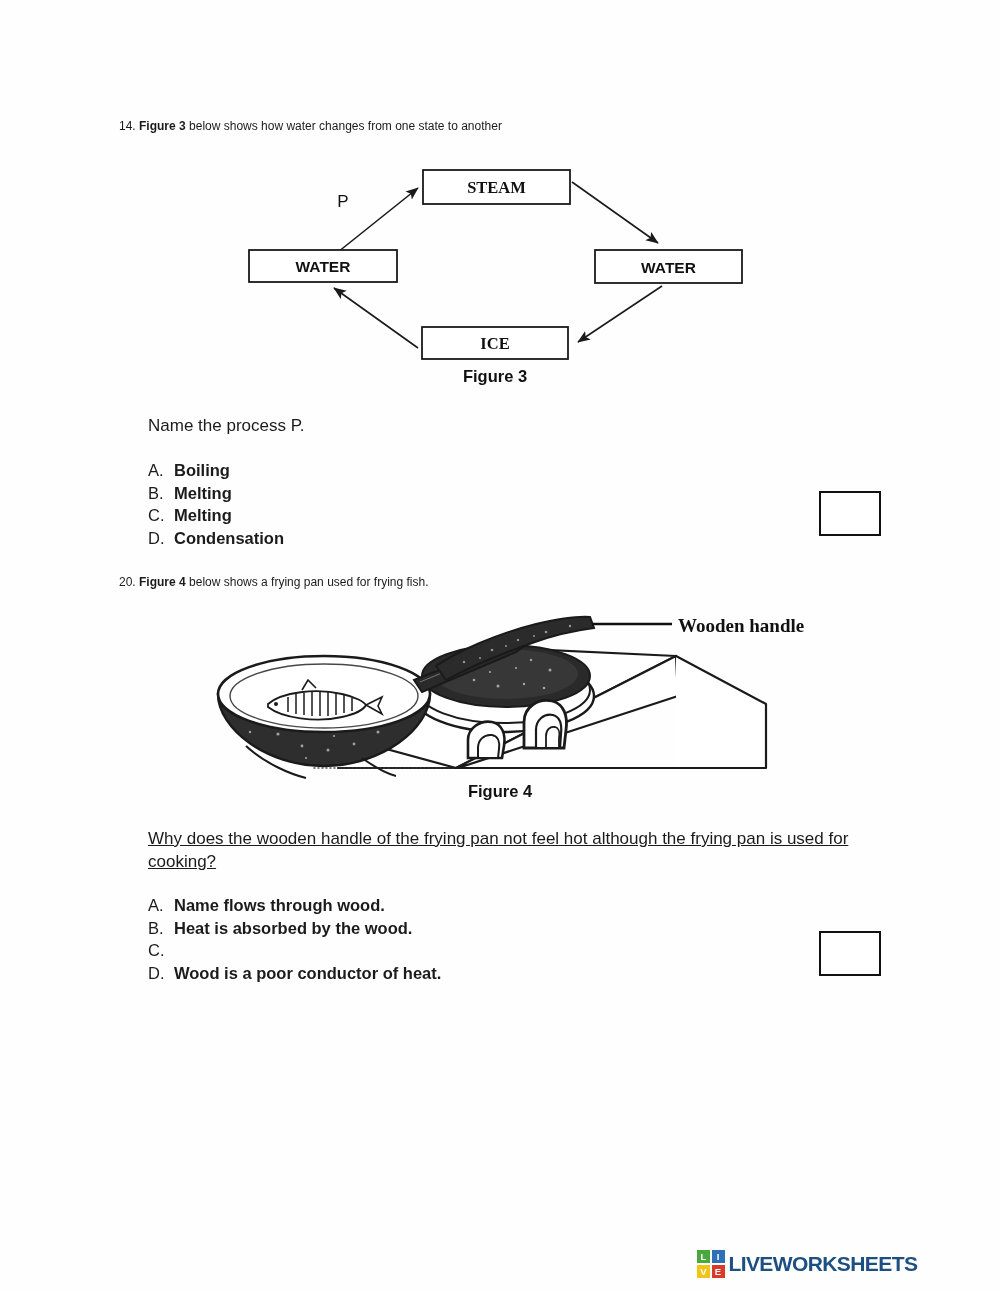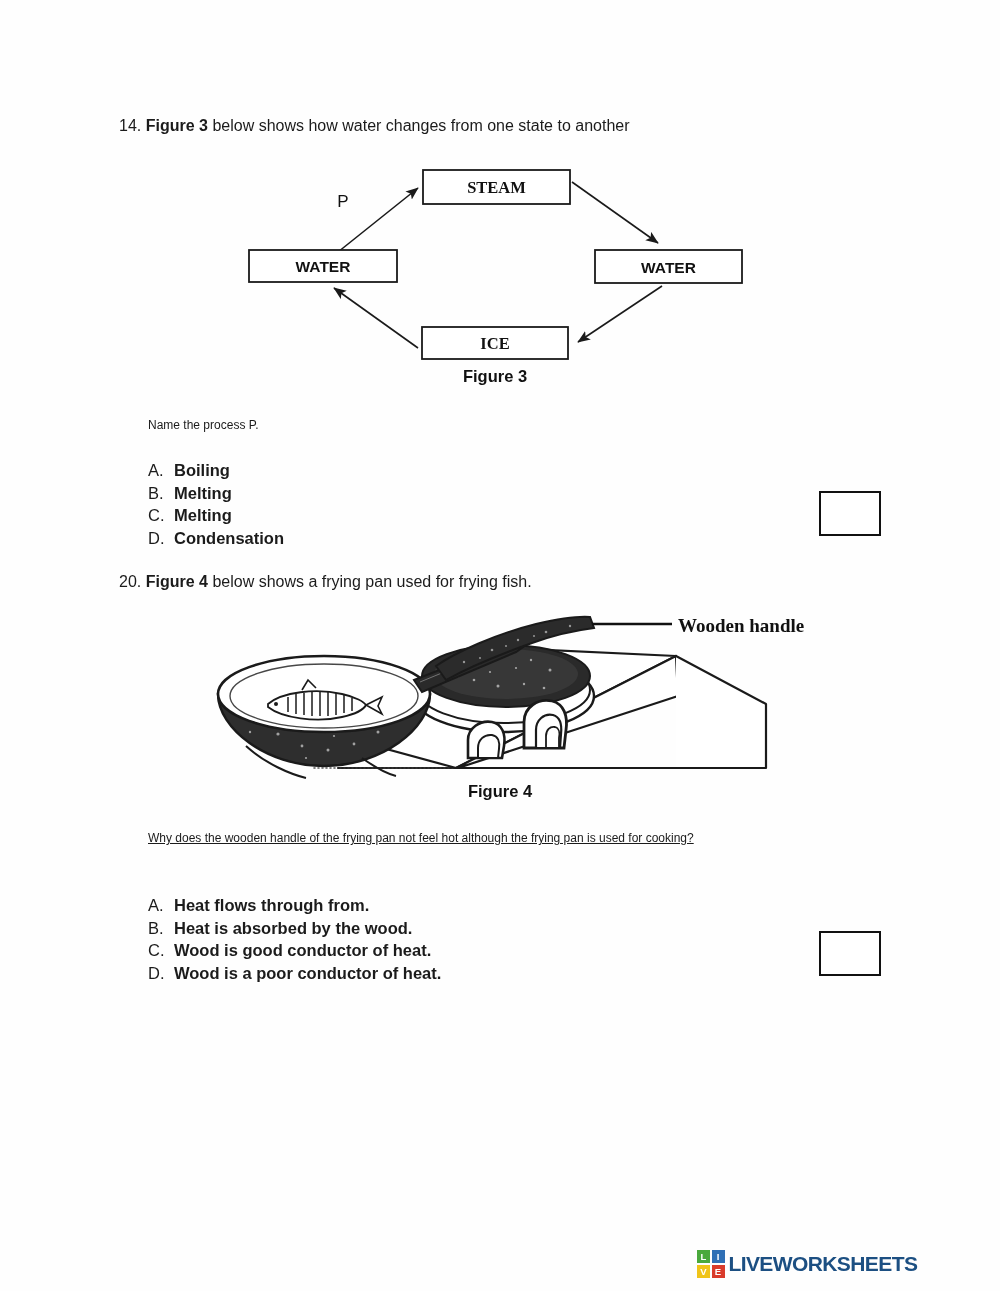--- a/index.html
+++ b/index.html
@@ -17,35 +17,35 @@
   }
   .page {
     position: absolute;
     inset: 0;
     background: #fefefe;
   }
 
   
   .q-line {
     position: absolute;
-    font-size: 16px;
+    font-size: 12px;
     line-height: 22px;
     color: #1b1b1b;
     white-space: nowrap;
     text-align: right;
   }
   .q-num { font-weight: 400; }
   .q-strong { font-weight: bold; }
 
   #q14-head { left: 119px; top: 115px; }
   #q15-head { left: 119px; top: 571px; }
 
   .prompt {
     position: absolute;
-    font-size: 12px;
+    font-size: 17px;
     line-height: 23px;
     color: #1b1b1b;
   }
   #q14-prompt { left: 148px; top: 414px; }
   #q15-prompt { left: 148px; top: 827px; width: 740px; text-decoration: underline; }
 
   .options {
     position: absolute;
     font-size: 16.5px;
     line-height: 22.6px;
@@ -335,29 +335,28 @@
     </svg>
   </div>
 
   <div class="fig-caption" id="fig4-caption">Figure 4</div>
 
   <div class="prompt" id="q15-prompt">Why does the wooden handle of the frying pan not feel hot although the frying pan is used for cooking?</div>
 
   <div class="options" id="q15-options">
     <div class="opt">
       <span class="opt-letter">A.</span>
-      <span class="opt-text">Heat flows through from.</span>
+      <span class="opt-text">Name flows through wood.</span>
     </div>
     <div class="opt">
       <span class="opt-letter">B.</span>
       <span class="opt-text">Heat is absorbed by the wood.</span>
     </div>
     <div class="opt">
       <span class="opt-letter">C.</span>
-      <span class="opt-text">Wood is good conductor of heat.</span>
     </div>
     <div class="opt">
       <span class="opt-letter">D.</span>
       <span class="opt-text">Wood is a poor conductor of heat.</span>
     </div>
   </div>
 
   <div class="answer-box" id="q15-answer"></div>
 
   <div id="lw-logo">

